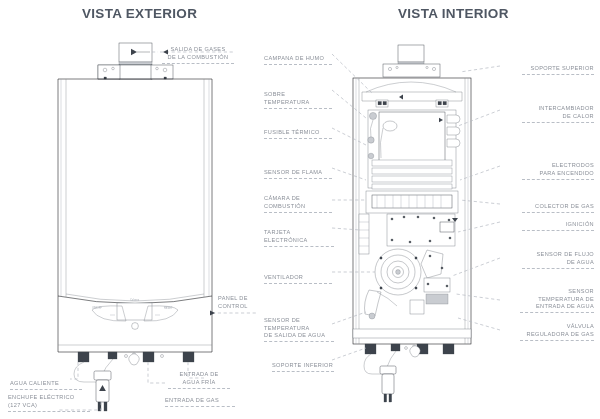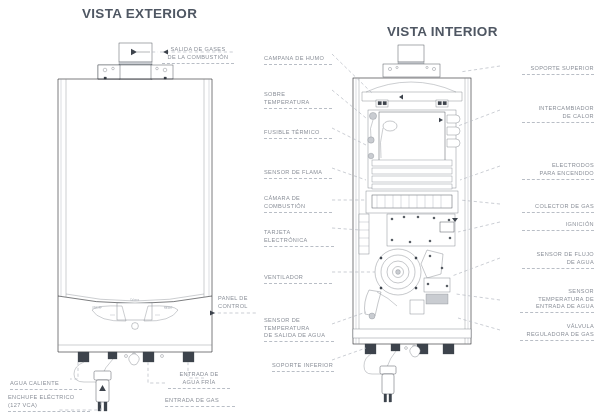--- a/index.html
+++ b/index.html
@@ -14,21 +14,21 @@
 
   .title{
     position:absolute;
     font-weight:bold;
     font-size:13.5px;
     letter-spacing:.3px;
     color:#4f5763;
     white-space:nowrap;
   }
   #title-exterior{left:82px;top:6px;}
-  #title-interior{left:387px;top:6px;margin-top:18px;}
+  #title-interior{left:398px;top:6px;}
 
   
   .callout{
     position:absolute;
     font-size:5.6px;
     letter-spacing:.35px;
     color:#8b9099;
     line-height:7.4px;
     white-space:pre-line;
     text-transform:uppercase;

